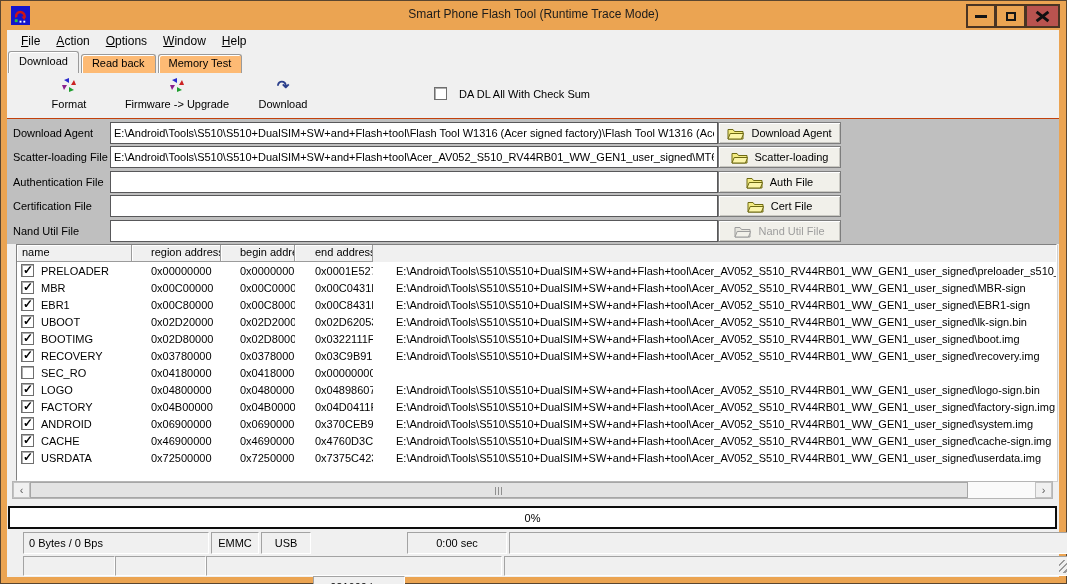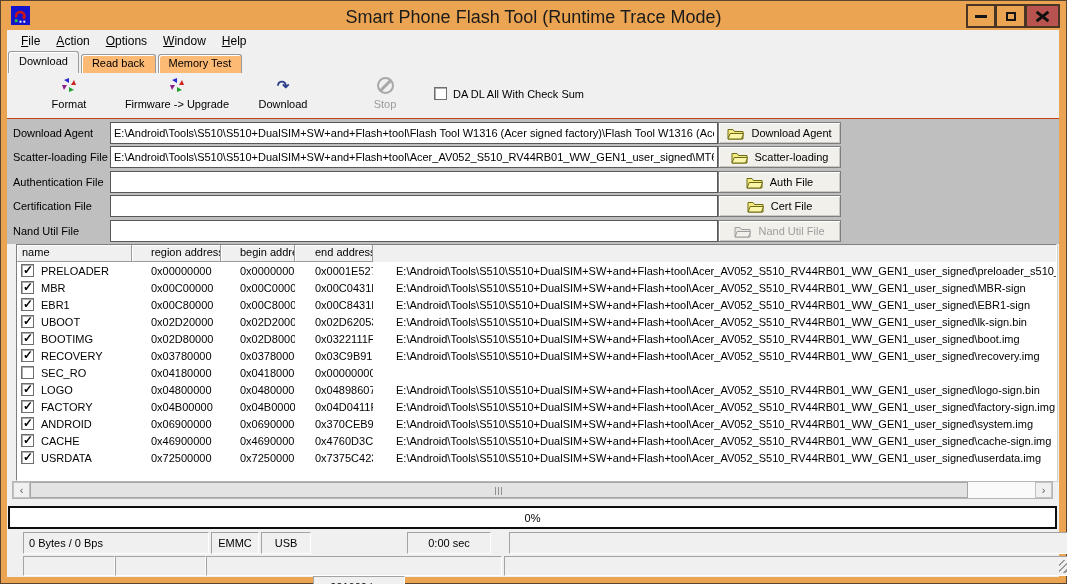--- a/index.html
+++ b/index.html
@@ -5,21 +5,21 @@
   * { margin:0; padding:0; box-sizing:border-box; }
   html,body { width:1067px; height:584px; background:#888; }
   body { font-family:"Liberation Sans", sans-serif; font-size:11px; color:#000; }
 
   .window { position:relative; width:1067px; height:584px; background:#EBA452;
             box-shadow: inset 0 0 0 1px #5a4630; overflow:hidden; }
 
   
   .titlebar { position:absolute; left:0; top:0; width:100%; height:30px; }
   .app-icon { position:absolute; left:11px; top:6px; width:19px; height:19px; display:block; }
-  .title { position:absolute; left:0; top:7px; width:100%; text-align:center; font-size:18px; color:#1b1b1b; }
+  .title { position:absolute; left:0; top:7px; width:100%; text-align:center; font-size:12px; color:#1b1b1b; }
   .winbtns { position:absolute; right:7px; top:4px; height:24px; display:flex; }
   .winbtn { width:30px; height:24px; border:2px solid #4a3423; background:#EBA452;
             display:flex; align-items:center; justify-content:center; margin-left:0; border-left-width:1px; }
   .winbtn.min { border-left-width:2px; }
   .winbtn.close { width:34px; background:#B9534F; }
   .glyph-min { width:12px; height:3px; background:#151515; display:block; }
   .glyph-max { width:10px; height:9px; border:2px solid #151515; display:block; }
   .glyph-x { position:relative; width:13px; height:11px; display:block; }
   .glyph-x::before, .glyph-x::after { content:""; position:absolute; left:-1px; top:4px; width:15px; height:3px; background:#101010; }
   .glyph-x::before { transform:rotate(38deg); }
@@ -42,21 +42,21 @@
   .tab.active { height:22px; background:#F0F0F0; position:relative; z-index:2; padding-top:3px; }
 
   
   .toolbar { position:absolute; left:0; top:43px; width:100%; height:45px; background:#F0F0F0; }
   .tbtn { position:absolute; top:4px; height:38px; text-align:center; }
   .tbtn .ticon { display:block; height:20px; margin-bottom:1px; }
   .tbtn.disabled { color:#9b9b9b; }
   .stop-icon { display:inline-block; width:17px; height:17px; border:2px solid #a8a8a8; border-radius:50%; position:relative; }
   .stop-icon::after { content:""; position:absolute; left:-1px; top:5px; width:15px; height:2.5px; background:#a8a8a8; transform:rotate(-45deg); }
   .dl-arrow { font-size:15px; color:#2b3f8c; font-weight:bold; line-height:18px; }
-  .dadl { position:absolute; left:427px; top:14px; display:flex; align-items:center; gap:6px; }
+  .dadl { position:absolute; left:427px; top:14px; display:flex; align-items:center; gap:12px; }
 
   .cb { display:inline-block; width:13px; height:13px; background:#fff; border:1px solid #6e6e6e;
         box-shadow: inset 1px 1px 0 #adadad; position:relative; flex:none; }
   .cb.checked::after { content:"✓"; position:absolute; left:1px; top:-2px; font-size:12px; font-weight:bold; color:#000; }
 
   
   .formarea { position:absolute; left:0; top:88px; width:100%; height:126px; background:#BFBFBF; border-top:1px solid #c2410c; }
   .frow { position:absolute; left:0; height:24px; }
   .flabel { position:absolute; left:6px; top:5px; white-space:nowrap; }
   .finput { position:absolute; left:103px; top:0; width:608px; height:22px; border:1px solid #58585a;
@@ -176,24 +176,20 @@
             <path d="M13,13 L8,15 L8,10 Z" fill="#1f9e2f"></path>
               <path d="M3,13 L1,8 L6,8 Z" fill="#8a1f8a"></path>
           </svg>
         </span>
         <span class="tlabel">Firmware -&gt; Upgrade</span>
       </div>
       <div class="tbtn" style="left:238px;width:76px;">
         <span class="ticon dl-arrow">↷</span>
         <span class="tlabel">Download</span>
       </div>
-      <div class="tbtn disabled" style="left:342px;width:72px;">
-        <span class="ticon"><span class="stop-icon"></span></span>
-        <span class="tlabel">Stop</span>
-      </div>
       <label class="dadl">
         <span class="cb"></span>
         <span>DA DL All With Check Sum</span>
       </label>
     </div>
 
     <div class="formarea">
       <div class="frow" style="top:3px;">
         <span class="flabel">Download Agent</span>
         <input class="finput" value="E:\Android\Tools\S510\S510+DualSIM+SW+and+Flash+tool\Flash Tool W1316 (Acer signed factory)\Flash Tool W1316 (Acer" style="">
@@ -402,21 +398,21 @@
 
     <div class="progress">
       <span>0%</span>
     </div>
 
     <div class="statusbar s1">
       <span class="scell" style="left:0;width:186px;">0 Bytes / 0 Bps</span>
       <span class="scell center" style="left:188px;width:48px;">EMMC</span>
       <span class="scell center" style="left:238px;width:50px;">USB</span>
       <span class="scell center" style="left:290px;width:92px;margin-top:44px;">921600 bps</span>
-      <span class="scell center" style="left:384px;width:84px;">0:00 sec</span>
+      <span class="scell center" style="left:384px;width:100px;">0:00 sec</span>
       <span class="scell" style="left:486px;width:566px;"></span>
     </div>
 
     <div class="statusbar s2">
       <span class="scell" style="left:0;width:92px;"></span>
       <span class="scell" style="left:92px;width:91px;"></span>
       <span class="scell" style="left:183px;width:296px;"></span>
       <span class="scell grip" style="left:481px;width:571px;"></span>
     </div>
 

